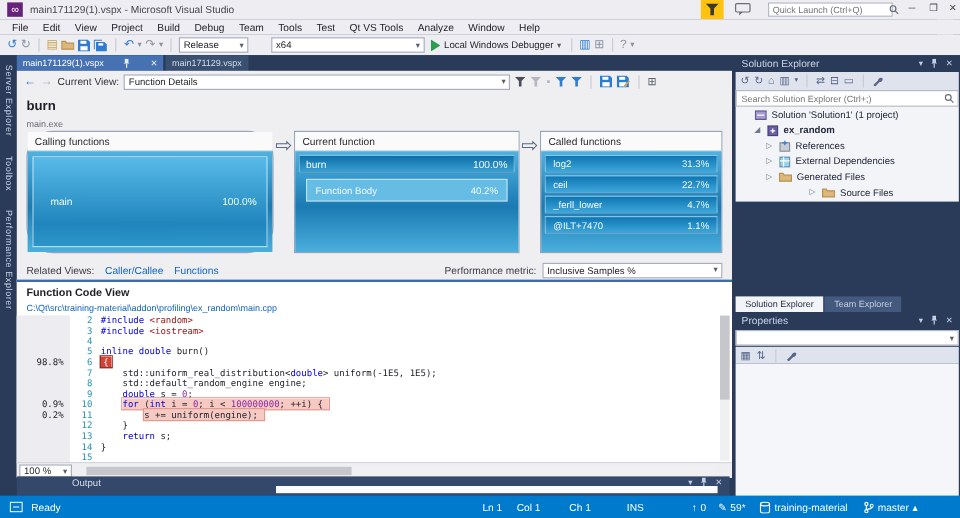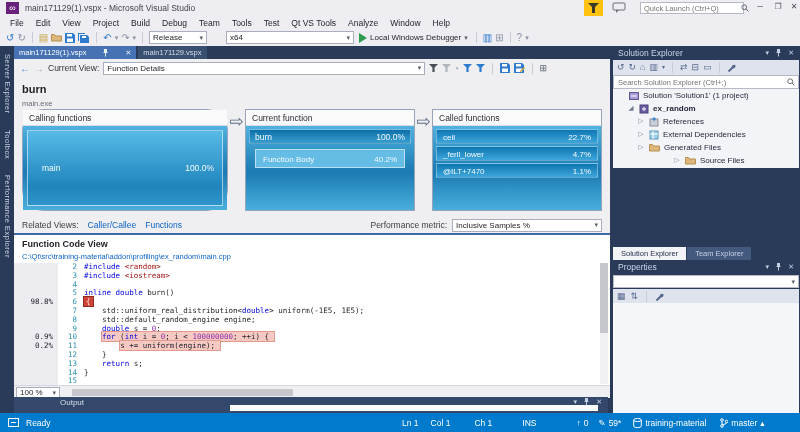--- a/index.html
+++ b/index.html
@@ -73,21 +73,21 @@
   #fn-module { position:absolute; left:8px; top:40px; font-size:7.5px; color:#6A6A75; }
 
   
   #panels { position:absolute; left:8px; top:50px; width:580px; height:102px; display:flex; }
   .panel { border:1px solid #98A4BA; background:#FBFBFC; display:flex; flex-direction:column; }
   .panel-h { height:16px; line-height:16px; font-size:8.5px; color:#2B2B33; padding-left:6px;
              background:#FAFAFB; border-bottom:1px solid #D9DCE3; }
   .panel-body { flex:1; position:relative; }
   .grad-body { background:linear-gradient(180deg,#4FB2E0 0%,#1B7AB2 55%,#4AAFDD 100%); }
   #panel-calling { width:206px;border-radius:22px; }
-  #panel-current { width:170px; }
+  #panel-current { width:188px; }
   #panel-called { flex:1; }
   .flow-arrow { width:17px; display:flex; justify-content:center; font-size:17px; color:#5A6B85;
                 padding-top:2px; }
   #calling-box { position:absolute; left:4px; top:4px; right:4px; bottom:4px;
                  border:1px solid rgba(255,255,255,.55);
                  background:linear-gradient(180deg,#58BAE8 0%,#1F85BC 75%,#2E95CA 100%); }
   .bar-name { position:absolute; left:14px; top:50%; transform:translateY(-50%); color:#F4FAFE; font-size:8.5px; }
   .bar-pct { position:absolute; right:8px; top:50%; transform:translateY(-50%); color:#F4FAFE; font-size:8.5px; }
   #fn-bar { position:absolute; left:3px; right:3px; top:3px; height:15px;
             background:linear-gradient(180deg,#0D6FA8,#389FD2); border:1px solid rgba(255,255,255,.35); }
@@ -381,20 +381,24 @@
             <span class="bar-name" style="left:7px;font-size:8px">Function Body</span>
             <span class="bar-pct" style="right:7px;font-size:8px">40.2%</span>
           </div>
         </div>
       </div>
       <div class="flow-arrow">⇨</div>
       <div class="panel" id="panel-called">
         <div class="panel-h">Called functions</div>
         <div class="panel-body grad-body" id="called-rows">
             <div class="called-row">
+              <span class="bar-name" style="left: 6px; font-size: 8px;">log2</span>
+              <span class="bar-pct" style="right: 6px; font-size: 8px;">31.3%</span>
+            </div>
+            <div class="called-row">
               <span class="bar-name" style="left: 6px; font-size: 8px;">ceil</span>
               <span class="bar-pct" style="right: 6px; font-size: 8px;">22.7%</span>
             </div>
             <div class="called-row">
               <span class="bar-name" style="left: 6px; font-size: 8px;">_ferll_lower</span>
               <span class="bar-pct" style="right: 6px; font-size: 8px;">4.7%</span>
             </div>
             <div class="called-row">
               <span class="bar-name" style="left: 6px; font-size: 8px;">@ILT+7470</span>
               <span class="bar-pct" style="right: 6px; font-size: 8px;">1.1%</span>

